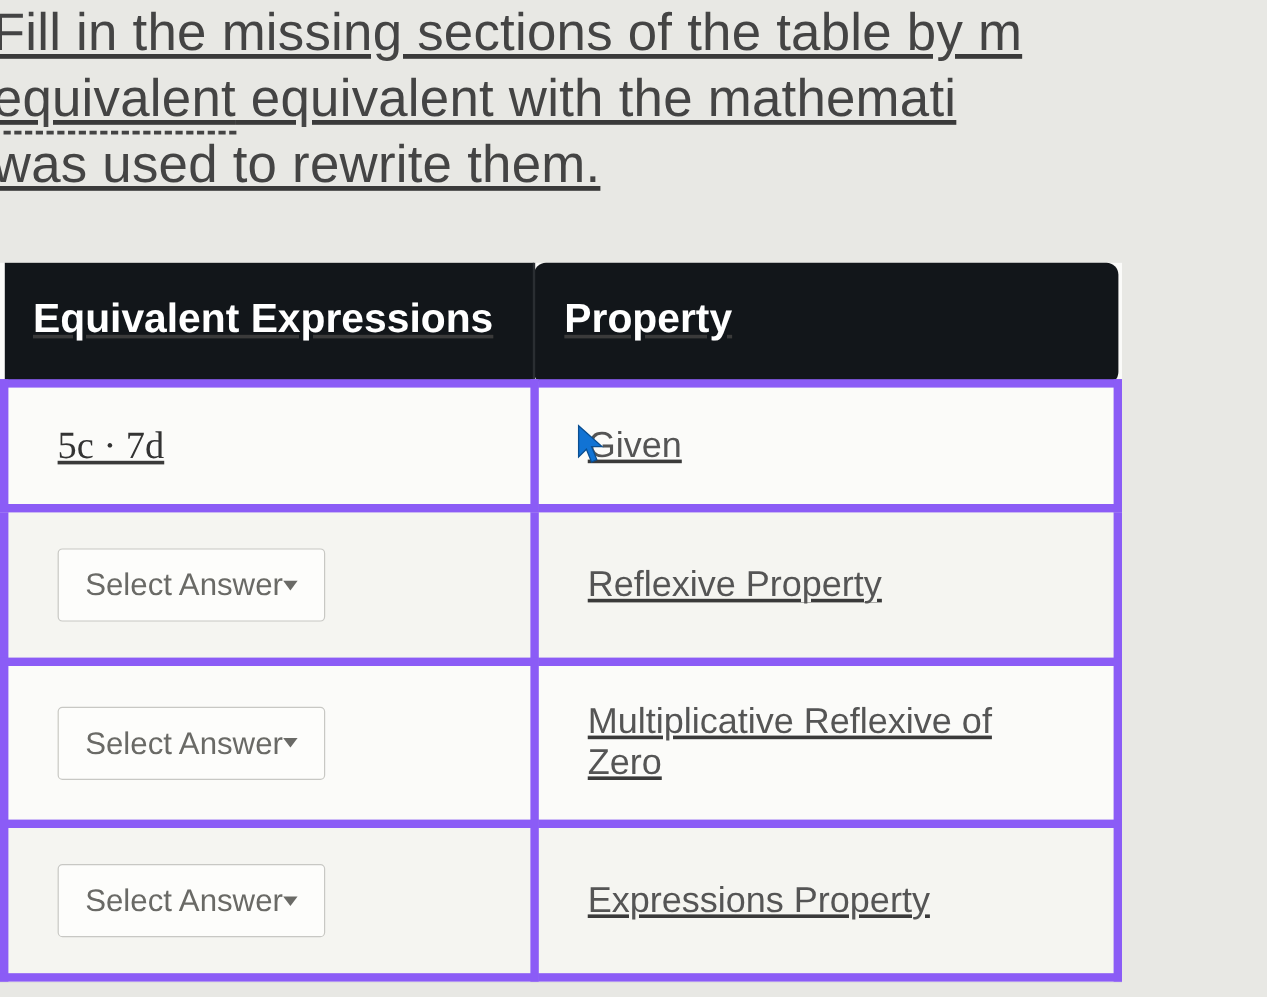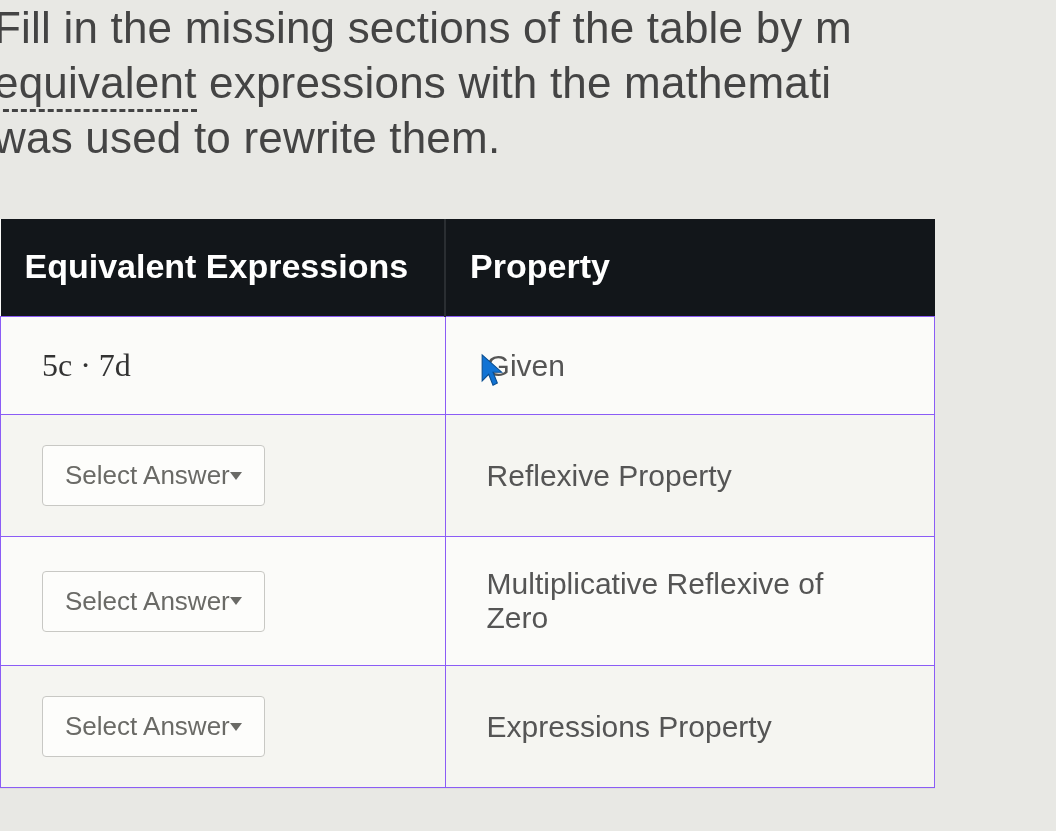--- a/index.html
+++ b/index.html
@@ -41,23 +41,24 @@
     background: #12161a;
     color: #fff;
     text-align: left;
     font-weight: 700;
     font-size: 34px;
     padding: 28px 24px 30px 24px;
     border-right: 2px solid #2a2e32;
   }
   .table th:last-child {
     border-right: none;
+    border-radius: 10px;
   }
   .table td {
-    border: 1px solid #8b5cf6;
+    border: 7px solid #8b5cf6;
     padding: 30px 41px;
     font-size: 30px;
     color: #555;
     vertical-align: middle;
   }
   .col-expr {
     width: 445px;
   }
   .col-prop {
     width: 490px;
@@ -90,34 +91,35 @@
   .cursor {
     position: absolute;
     left: 480px;
     top: 352px;
     width: 26px;
     height: 36px;
     pointer-events: none;
   }
   .rel {
     position: relative;
+    text-decoration: underline;
   }
   
   .row-alt td {
     background: #f5f5f1;
   }
 </style>
 </head>
 <body>
 
 <div class="page rel">
 
   <div class="instructions">
     <span>Fill in the missing sections of the table by m</span><br>
-    <span class="equivalent">equivalent</span><span> expressions with the mathemati</span><br>
+    <span class="equivalent">equivalent</span><span> equivalent with the mathemati</span><br>
     <span>was used to rewrite them.</span>
   </div>
 
   <table class="table">
     <thead>
       <tr>
         <th class="col-expr">Equivalent Expressions</th>
         <th class="col-prop">Property</th>
       </tr>
     </thead>

